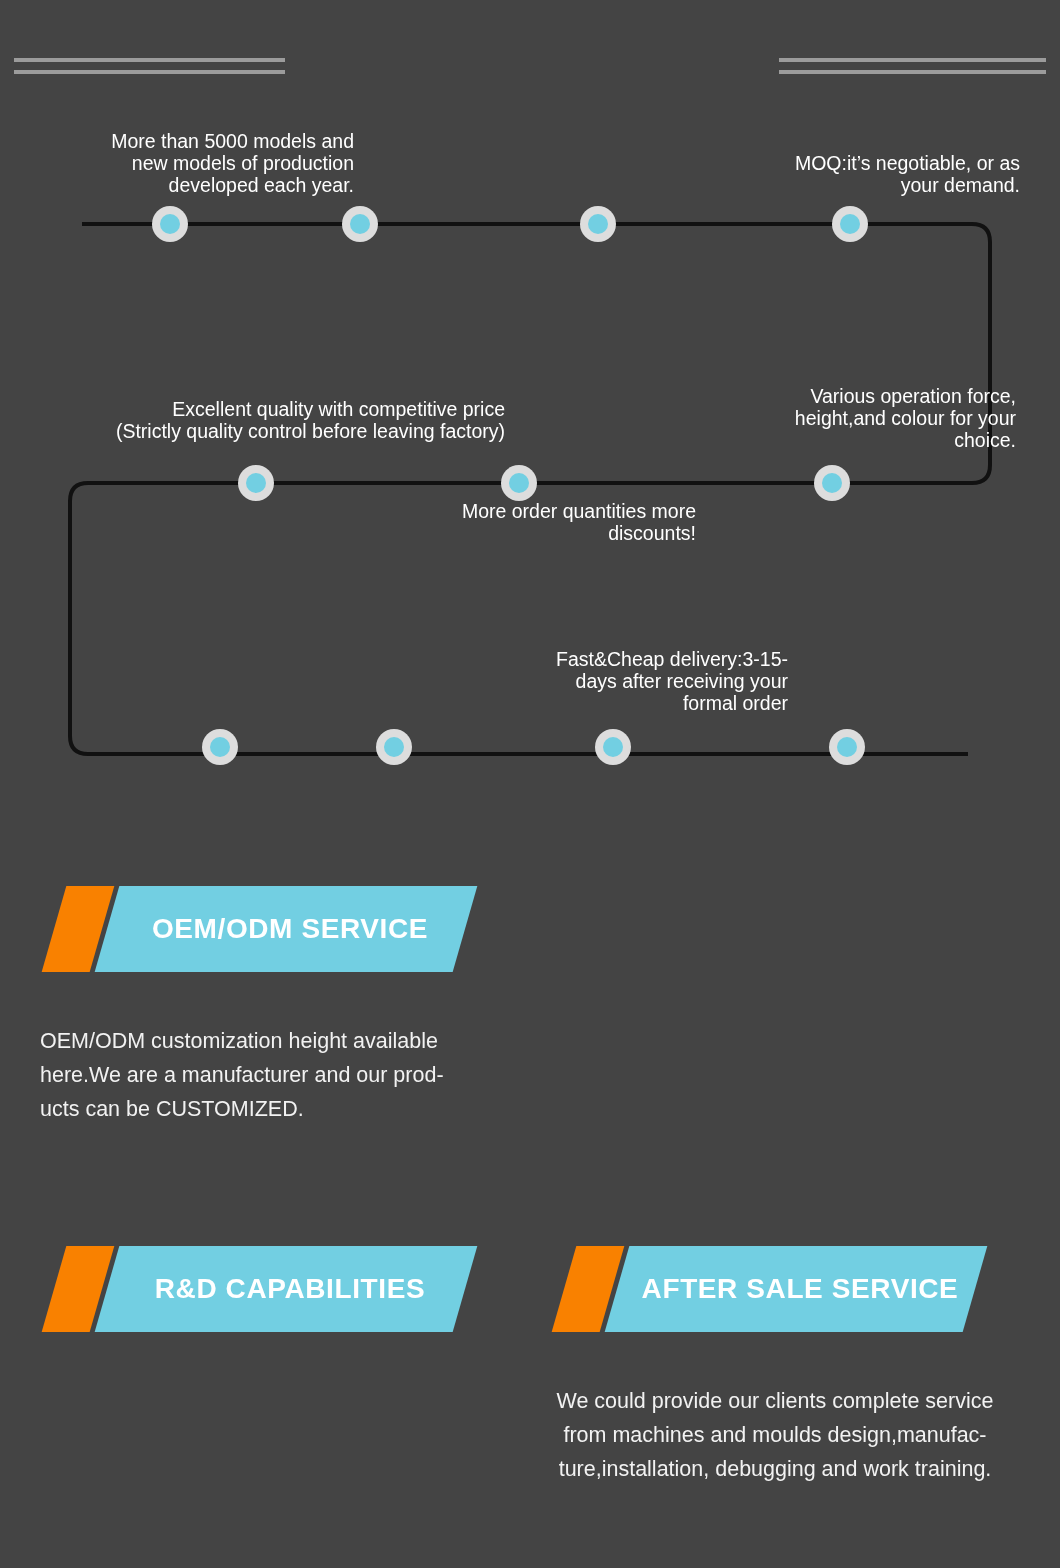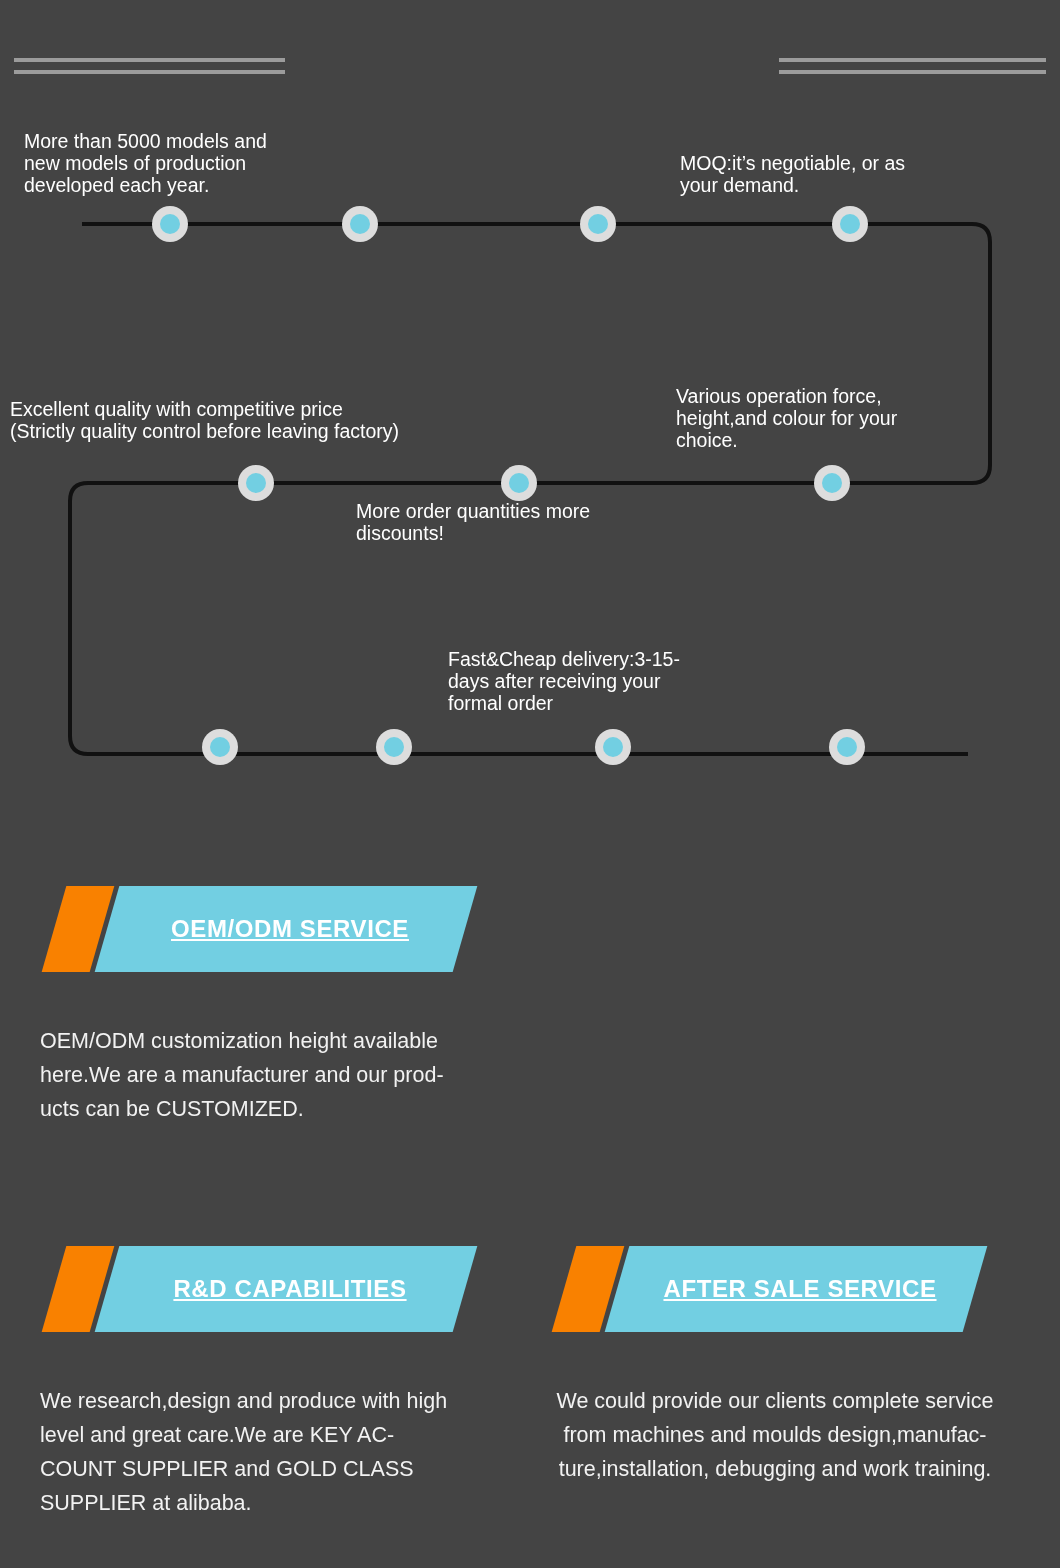--- a/index.html
+++ b/index.html
@@ -76,21 +76,21 @@
     width: 20px;
     height: 20px;
     border-radius: 50%;
     background: #72cfe2;
   }
   .tl-label {
     position: absolute;
     color: #ffffff;
     font-size: 19.5px;
     line-height: 22px;
-    text-align: left;
+    text-align: right;
     white-space: pre-line;
   }
 
   
   .feature {
     position: absolute;
     width: 450px;
   }
   .banner {
     position: relative;
@@ -117,25 +117,24 @@
   .banner-label {
     position: absolute;
     left: 80px;
     top: 0;
     width: 340px;
     height: 86px;
     display: flex;
     align-items: center;
     justify-content: center;
     color: #ffffff;
-    font-size: 24px;
+    font-size: 28px;
     font-weight: bold;
     letter-spacing: 0.6px;
     white-space: nowrap;
-    text-decoration: underline;
   }
   .feature-text {
     margin-top: 52px;
     color: #f2f2f2;
     font-size: 21.5px;
     line-height: 34px;
     white-space: pre-line;
   }
 </style>
 </head>
@@ -205,24 +204,20 @@
 
 <div class="feature" style="left:585px; top:886px;">
 </div>
 
 <div class="feature" style="left:40px; top:1246px;">
   <div class="banner">
     <div class="banner-stripe"></div>
     <div class="banner-body"></div>
     <div class="banner-label">R&amp;D CAPABILITIES</div>
   </div>
-  <div class="feature-text">We research,design and produce with high
-level and great care.We are KEY AC-
-COUNT SUPPLIER and GOLD CLASS
-SUPPLIER at alibaba.</div>
 </div>
 
 <div class="feature" style="left:550px; top:1246px;text-align:center;">
   <div class="banner">
     <div class="banner-stripe"></div>
     <div class="banner-body"></div>
     <div class="banner-label">AFTER SALE SERVICE</div>
   </div>
   <div class="feature-text">We could provide our clients complete service
 from machines and moulds design,manufac-

